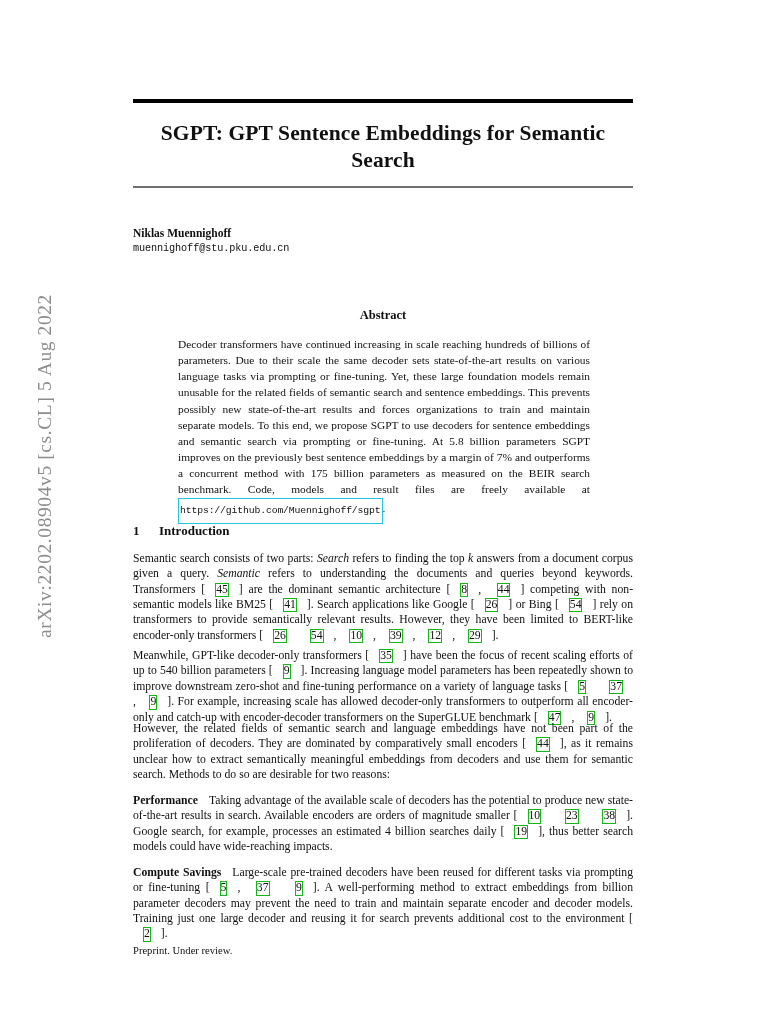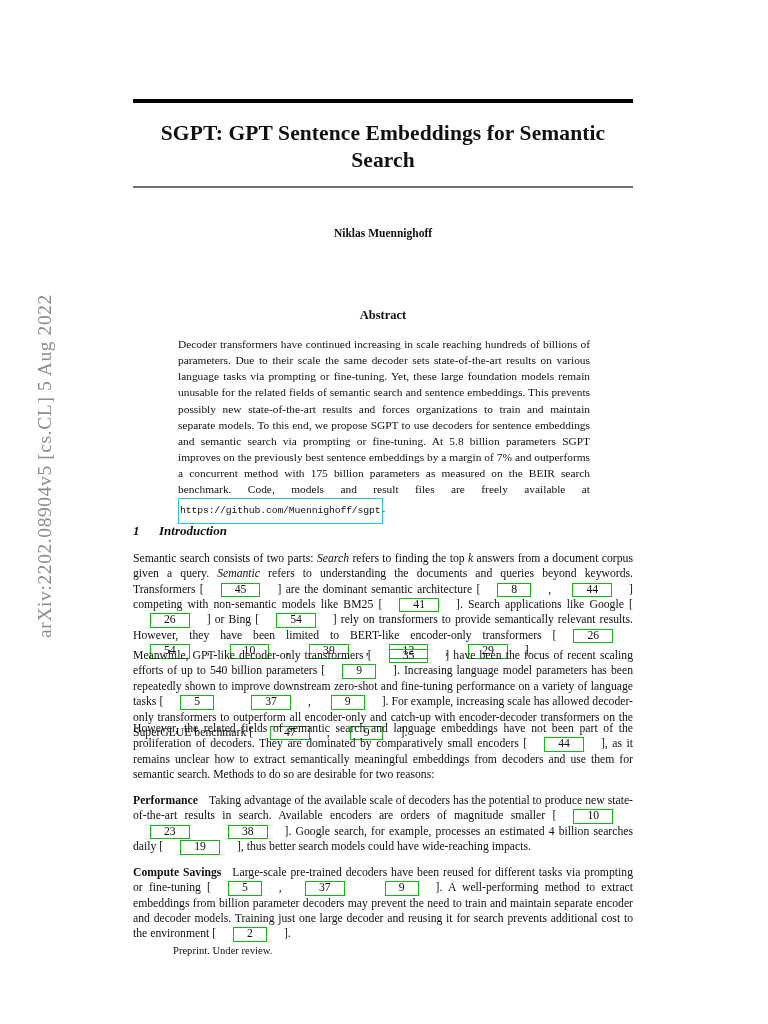--- a/index.html
+++ b/index.html
@@ -68,21 +68,20 @@
     font-weight: bold;
     line-height: 27px;
     letter-spacing: 0.1px;
   }
 
   .author-block {
     position: absolute;
     top: 226px;
     left: 0;
     width: 500px;
-    text-align: center;
   }
   .author-name {
     font-size: 11.5px;
     font-weight: bold;
     line-height: 15px;
   }
   .author-affil {
     font-size: 11.5px;
     line-height: 15px;
   }
@@ -113,21 +112,20 @@
     text-align: justify;
     text-justify: inter-word;
     hyphens: manual;
   }
 
   .section-heading {
     position: absolute;
     left: 0;
     font-size: 13px;
     font-weight: bold;
-    font-style: italic;
   }
   .section-heading .secnum {
     display: inline-block;
     width: 26px;
   }
   #sec-intro { top: 523px; }
 
   .body-para {
     position: absolute;
     left: 0;
@@ -146,22 +144,22 @@
   .runin { font-weight: bold; }
   .runin-gap { display: inline-block; width: 11px; }
 
   em, .it { font-style: italic; margin-top: 40px; }
 
   
   .cite {
     display: inline-block;
     border: 0.9px solid #14b814;
     line-height: 12.4px;
-    padding: 0 13px;
-    margin: 0 17px;
+    padding: 0 0;
+    margin: 0 10px;
     vertical-align: baseline;
     white-space: nowrap;
   }
 
   
   .urlbox {
     display: inline-block;
     border: 1px solid #25c6e0;
     font-family: "Liberation Mono", "DejaVu Sans Mono", monospace;
     font-size: 9.8px;
@@ -170,40 +168,40 @@
     letter-spacing: -0.15px;
     white-space: nowrap;
     vertical-align: -1px;
   }
 
   .footer-note {
     position: absolute;
     top: 945px;
     left: 0;
     font-size: 10.6px;
-    margin-left: 40px;
   }
 
   .mathvar { font-family: "Liberation Serif", "DejaVu Serif", serif; font-style: italic; }
 </style>
 </head>
 <body>
 
 <div class="arxiv-stamp">arXiv:2202.08904v5  [cs.CL]  5 Aug 2022</div>
 
 <div class="page">
 
   <div class="rule-top"></div>
 
   <div class="paper-title">SGPT: GPT Sentence Embeddings for Semantic Search</div>
 
   <div class="rule-under-title"></div>
 
   <div class="author-block">
     <div class="author-name">Niklas Muennighoff</div>
+    <div class="author-email">muennighoff@stu.pku.edu.cn</div>
   </div>
 
   <div class="abstract-heading">Abstract</div>
 
   <div class="abstract-body"><span>Decoder transformers have continued increasing in scale reaching hundreds of billions of parameters. Due to their scale the same decoder sets state-of-the-art results on various language tasks via prompting or fine-tuning. Yet, these large foundation models remain unusable for the related fields of semantic search and sentence embeddings. This prevents possibly new state-of-the-art results and forces organizations to train and maintain separate models. To this end, we propose SGPT to use decoders for sentence embeddings and semantic search via prompting or fine-tuning. At 5.8 billion parameters SGPT improves on the previously best sentence embeddings by a margin of 7% and outperforms a concurrent method with 175 billion parameters as measured on the BEIR search benchmark. Code, models and result files are freely available at </span><span class="urlbox">https://github.com/Muennighoff/sgpt</span>.</div>
 
   <div class="section-heading" id="sec-intro"><span class="secnum">1</span><span>Introduction</span></div>
 
   <div class="body-para" id="para-1"><span>Semantic search consists of two parts: </span><span class="it">Search</span><span> refers to finding the top </span><span class="mathvar">k</span><span> answers from a document corpus given a query. </span><span class="it">Semantic</span><span> refers to understanding the documents and queries beyond keywords. Transformers </span>[<span class="cite">45</span>]<span> are the dominant semantic architecture </span>[<span class="cite">8</span><span>, </span><span class="cite">44</span>]<span> competing with non-semantic models like BM25 </span>[<span class="cite">41</span>]<span>. Search applications like Google </span>[<span class="cite">26</span>]<span> or Bing </span>[<span class="cite">54</span>]<span> rely on transformers to provide semantically relevant results. However, they have been limited to BERT-like encoder-only transformers </span>[<span class="cite">26</span>&nbsp;<span class="cite">54</span>,&nbsp;<span class="cite">10</span>,&nbsp;<span class="cite">39</span>,&nbsp;<span class="cite">12</span>,&nbsp;<span class="cite">29</span>]<span>.</span></div>
 

